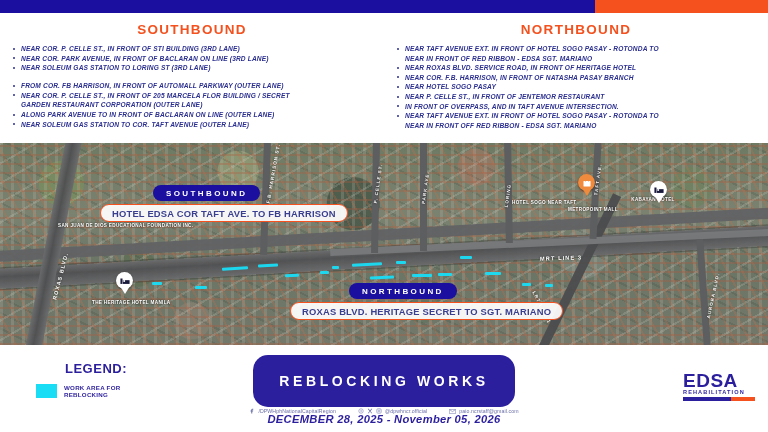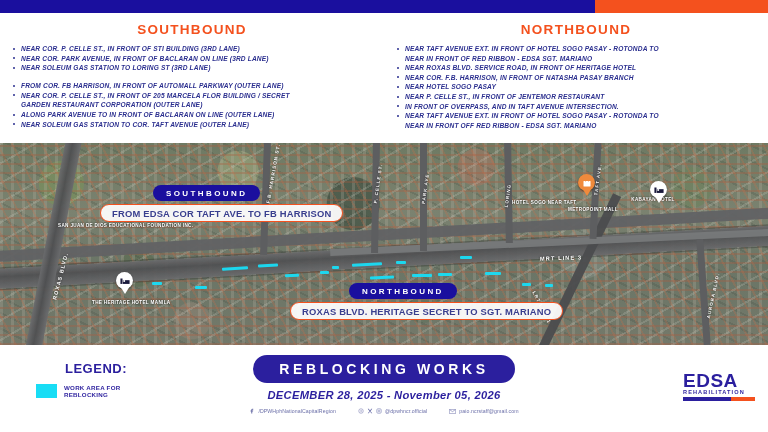--- a/index.html
+++ b/index.html
@@ -145,21 +145,21 @@
   .legend .lrow{display:flex;align-items:center;margin-top:8px;}
   .legend .sw{width:21px;height:14px;background:#18ddf5;}
   .legend .ltext{
     margin-left:7px;color:#2b1f9e;font-size:6.2px;font-weight:bold;
     line-height:7.4px;letter-spacing:.25px;
   }
 
   .centerblock{position:absolute;left:0;right:0;top:10px;text-align:center;}
   .rwbadge{
     display:inline-block;background:#2b1f9e;color:#fff;border-radius:15px;
-    padding:6px 26px;font-size:14px;font-weight:bold;letter-spacing:3.6px;text-align:center;
+    padding:18px 26px;font-size:14px;font-weight:bold;letter-spacing:3.6px;text-align:center;
   }
   .dates{
     margin-top:6px;color:#2b1f9e;font-size:11.2px;font-weight:bold;font-style:italic;
     letter-spacing:.3px;
   }
 
   .socials{
     position:absolute;top:63px;left:0;right:0;
     display:flex;justify-content:center;align-items:center;gap:22px;
     color:#6b6fa8;font-size:5.2px;letter-spacing:.1px;
@@ -292,21 +292,21 @@
     <div class="head" style="background:#f08a3c;">
       <svg width="10" height="10" viewBox="0 0 20 20">
           <rect x="3" y="6" width="14" height="11" rx="1" fill="#fff"></rect>
           <path d="M7 7V5a3 3 0 0 1 6 0v2" stroke="#f08a3c" stroke-width="1.6" fill="none"></path>
         </svg>
     </div>
     <div class="tail" style="border-top-color:#f08a3c;"></div>
   </div>
 
   <div class="badge" style="left:153px;top:42px;">SOUTHBOUND</div>
-  <div class="pill" style="left:100px;top:61px;">FROM EDSA COR TAFT AVE. TO FB HARRISON</div>
+  <div class="pill" style="left:100px;top:61px;">HOTEL EDSA COR TAFT AVE. TO FB HARRISON</div>
 
   <div class="badge" style="left:349px;top:140px;">NORTHBOUND</div>
   <div class="pill" style="left:290px;top:159px;">ROXAS BLVD. HERITAGE SECRET TO SGT. MARIANO</div>
 </div>
 
 <div class="footer">
 
   <div class="legend">
     <div class="ltitle">LEGEND:</div>
     <div class="lrow">

